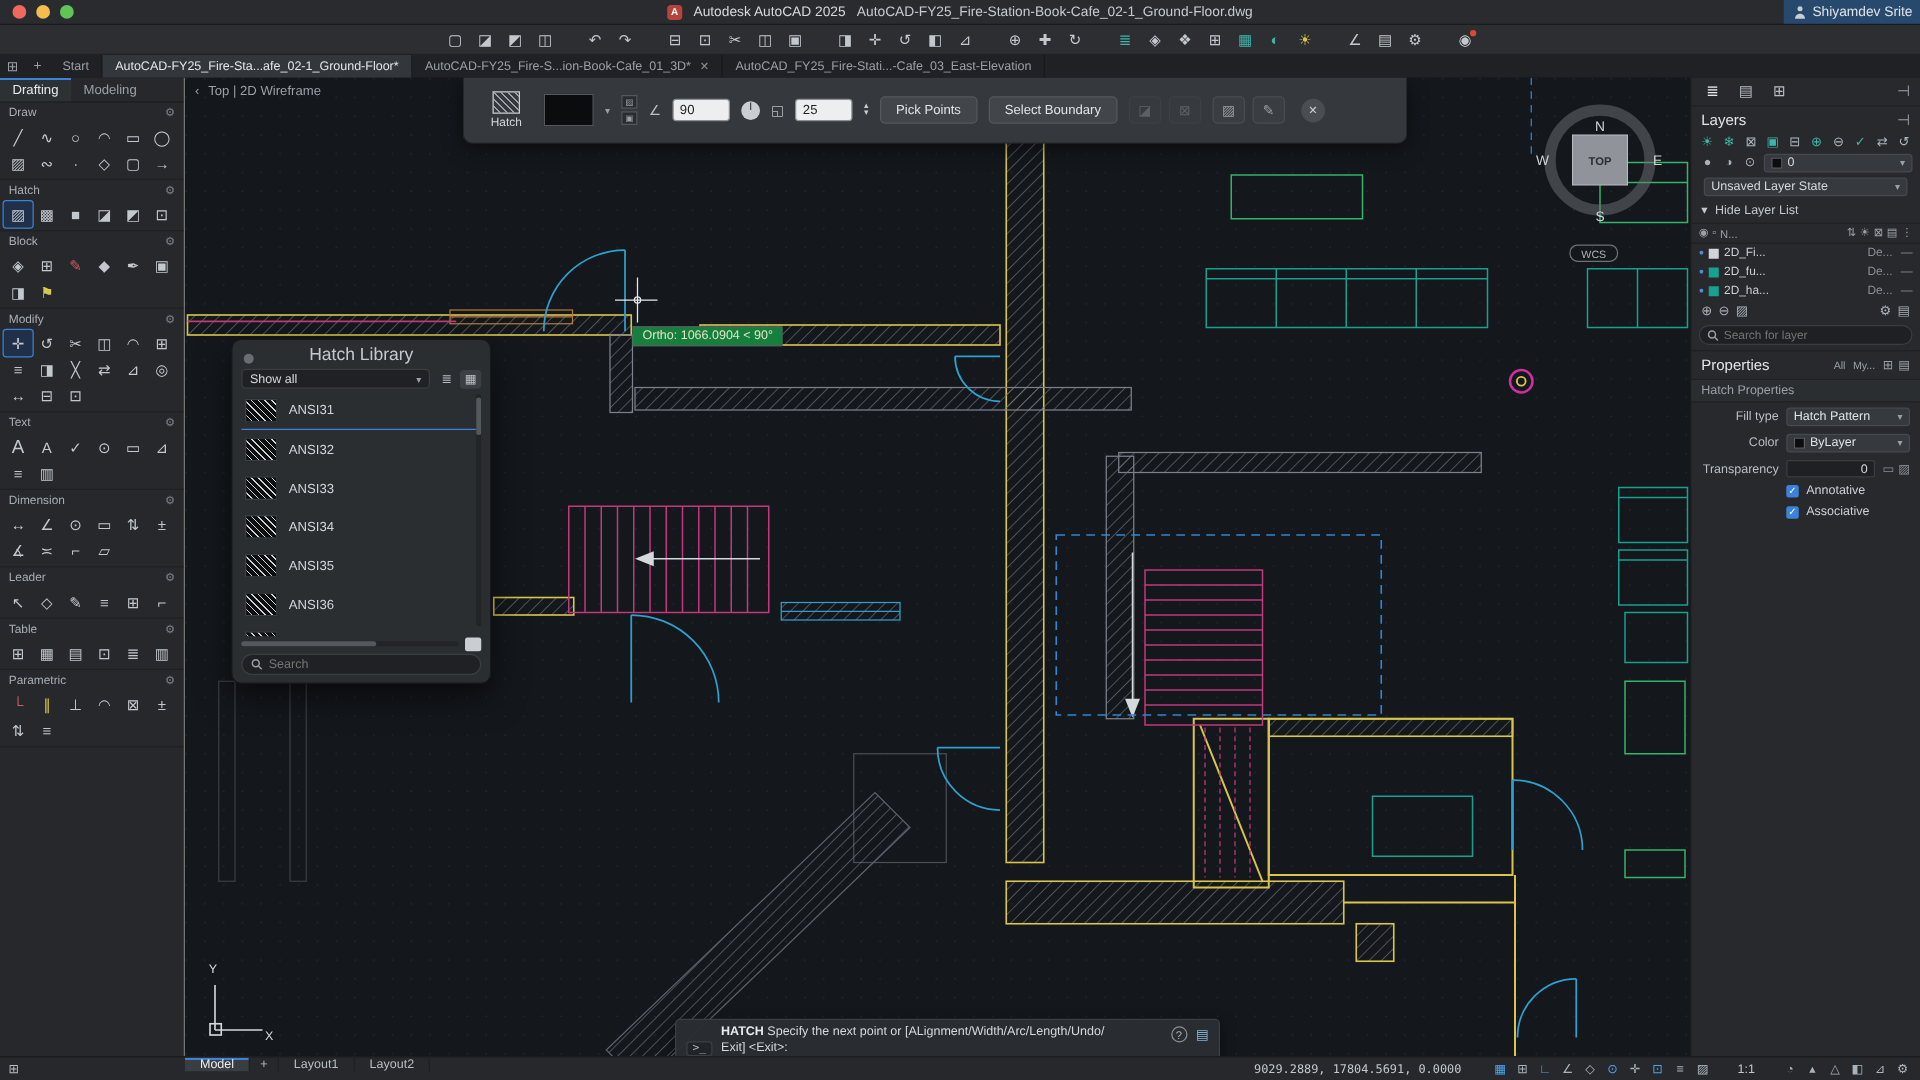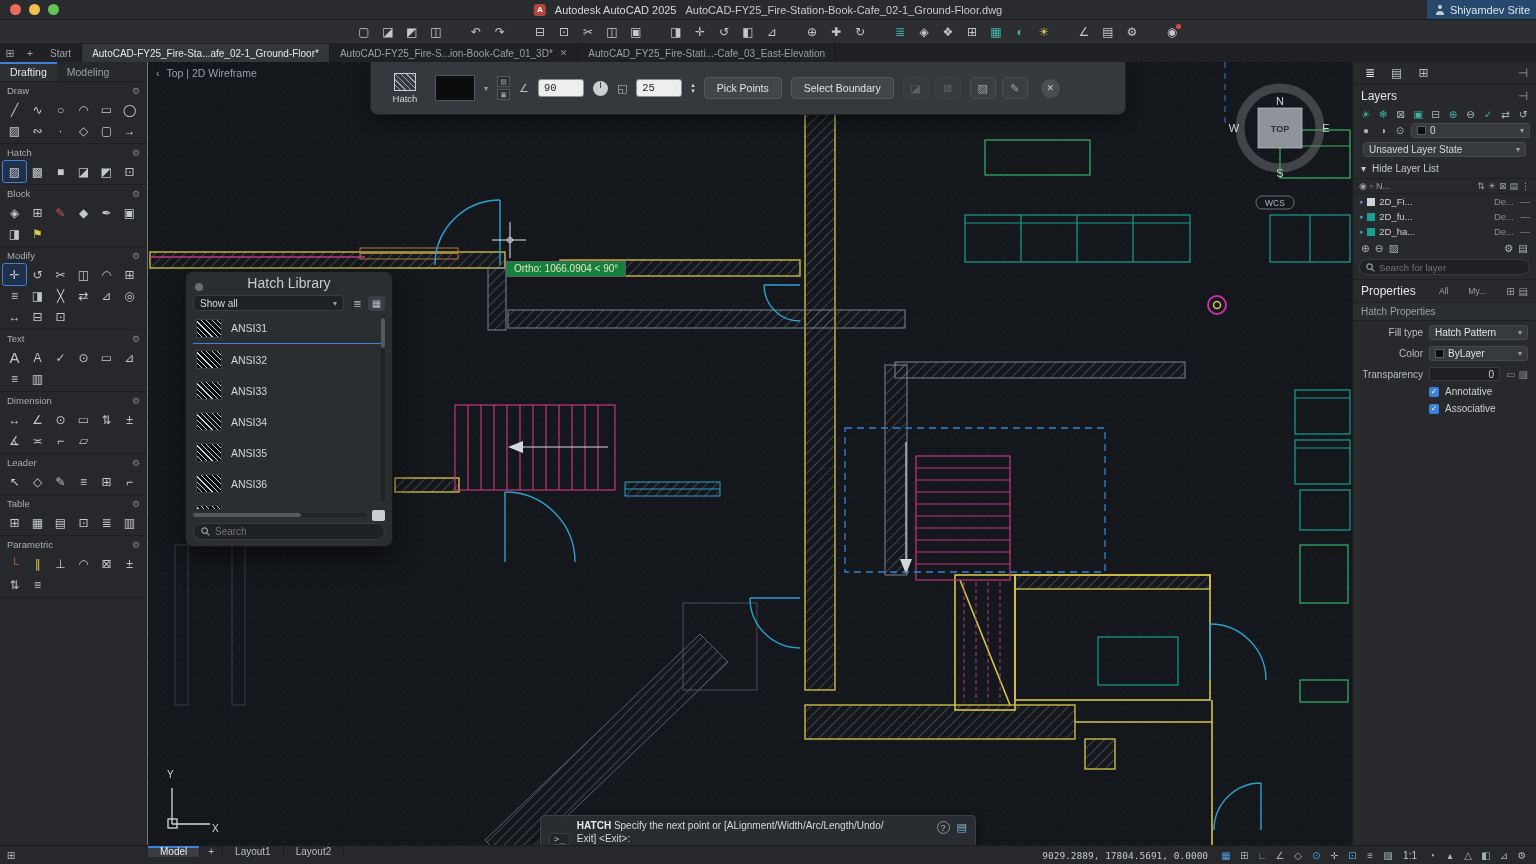--- a/index.html
+++ b/index.html
@@ -50,21 +50,21 @@
 
 .httb{position:absolute;left:370px;top:62px;width:756px;height:53px;background:#35383c;border:1px solid #232528;border-top:none;border-radius:0 0 8px 8px;box-shadow:0 5px 16px rgba(0,0,0,.45);display:flex;align-items:center;gap:9px;padding:0 13px;z-index:5}
 .ht-tool{display:flex;flex-direction:column;align-items:center;gap:2px;width:42px}
 .ht-swlg{width:22px;height:18px;border:1px solid #caced3;background:repeating-linear-gradient(45deg,transparent 0 3px,#9ba1a8 3px 4px)}
 .ht-label{font-size:9.5px;color:#d5d8dc}
 .ht-pattern{width:40px;height:26px;background:#0b0c0e;border:1px solid #54575c}
 .ht-dd{font-size:8px;color:#9aa0a6}
 .ht-mini{display:flex;flex-direction:column;gap:2px}
 .ht-mini span{width:13px;height:11px;border:1px solid #54575c;background:#2a2c2f;font-size:7px;display:flex;align-items:center;justify-content:center;color:#9aa0a6}
 .ht-gicon{font-size:11px;color:#b9bec4}
-.ht-field{width:46px;height:18px;background:#eceef0;color:#1d1f21;border:1px solid #8d9196;border-radius:3px;font-size:10.5px;padding:0 5px;font-family:Liberation Mono, monospace;outline:none}
+.ht-field{width:46px;height:18px;background:#eceef0;color:#1d1f21;border:1px solid #8d9196;border-radius:3px;font-size:10.5px;padding:0 5px;font-family:Liberation Sans, sans-serif;outline:none}
 .ht-dial{width:15px;height:15px;border-radius:50%;background:#caced3;position:relative}
 .ht-dial::after{content:"";position:absolute;left:7px;top:1px;width:1px;height:6px;background:#44474b}
 .ht-step{display:flex;flex-direction:column;line-height:6px;font-size:7px;color:#caced3}
 .ht-btn{height:22px;background:#42464b;border:1px solid #55585d;border-radius:4px;display:flex;align-items:center;padding:0 12px;color:#e0e3e6;font-size:10.5px;white-space:nowrap}
 .ht-iconbtn{width:26px;height:22px;border-radius:4px;background:#3a3d41;border:1px solid #4a4d52;display:flex;align-items:center;justify-content:center;color:#9aa0a6;font-size:11px}
 .ht-iconbtn.dim{opacity:.4}
 .ht-close{width:19px;height:19px;border-radius:50%;background:#4a4d52;color:#caced3;display:flex;align-items:center;justify-content:center;font-size:9px;margin-left:4px}
 
 .hlib{position:absolute;left:185px;top:271px;width:208px;height:276px;background:#2b2e31;border:1px solid #17181a;border-radius:8px;box-shadow:0 10px 26px rgba(0,0,0,.55);z-index:6;display:flex;flex-direction:column;padding:4px 7px 6px}
 .hlib-title{position:relative;height:15px;display:flex;align-items:flex-end;justify-content:center;color:#c6cacf;font-size:14px}
@@ -111,21 +111,21 @@
 .ldot{color:#4a90d9;font-size:7px}
 .lsq{width:8px;height:8px;flex:0 0 auto}
 .ldesc{color:#8a8f95;margin-left:auto}
 .ldash{color:#8a8f95;width:12px;text-align:right}
 .rp-footicons{display:flex;gap:5px;padding:3px 8px;color:#a9b0b8;font-size:10.5px}
 .rp-footicons .right{margin-left:auto;display:flex;gap:5px}
 .searchbox{margin:2px 6px 4px;height:16px;background:#1e2023;border:1px solid #3a3d41;border-radius:8px;display:flex;align-items:center;gap:4px;padding:0 6px}
 .searchbox input{flex:1;background:none;border:none;outline:none;color:#d5d8dc;font-size:9.5px;font-family:inherit;min-width:0}
 .props-head{display:flex;align-items:center;gap:6px;padding:4px 8px;border-top:1px solid #1e2021}
 .props-title{font-size:12px;color:#e3e5e8}
-.props-mini{margin-left:auto;display:flex;gap:20px;align-items:center;font-size:8.5px;color:#9aa0a6}
+.props-mini{margin-left:auto;display:flex;gap:6px;align-items:center;font-size:8.5px;color:#9aa0a6}
 .cat{padding:3px 8px;color:#9aa0a6;border-top:1px solid #1e2021;border-bottom:1px solid #1e2021;background:#2b2e31}
 .frow{display:flex;align-items:center;gap:6px;padding:2px 8px;margin-top:2px}
 .flabel{width:62px;text-align:right;color:#b9bec4;flex:0 0 auto}
 .fsel{flex:1;height:15px;background:#36393d;border:1px solid #46494e;border-radius:3px;display:flex;align-items:center;gap:4px;padding:0 5px;color:#e0e3e6}
 .fsel .arrow{margin-left:auto;font-size:8px;color:#9aa0a6}
 .tval{flex:1;height:14px;background:#1e2023;border:1px solid #3a3d41;border-radius:2px;display:flex;align-items:center;justify-content:flex-end;padding:0 5px;color:#d5d8dc}
 .ticons{display:flex;gap:3px;color:#8a8f95}
 .check{display:flex;align-items:center;gap:6px;padding:3px 8px 3px 76px;color:#ccd0d5}
 .cb{width:10px;height:10px;background:#3b82d8;border-radius:2px;color:#fff;font-size:8px;display:flex;align-items:center;justify-content:center}
 
@@ -136,21 +136,21 @@
 .cmd-icons{position:absolute;right:8px;top:5px;display:flex;gap:7px;align-items:center}
 .cmd-q{width:13px;height:13px;border:1px solid #8a8f95;border-radius:50%;font-size:9px;display:flex;align-items:center;justify-content:center;color:#aeb3b9}
 .cmd-kb{color:#7fb2d9;font-size:11px}
 
 .statusbar{position:absolute;left:0;right:0;bottom:0;height:19px;background:#26282b;border-top:1px solid #1a1b1d;display:flex;align-items:center;font-size:10px;z-index:10}
 .sb-appgrid{width:22px;text-align:center;color:#b9bec4}
 .mtabs{position:absolute;left:148px;top:0;bottom:0;display:flex;align-items:flex-start}
 .mtab{padding:0 12px;display:flex;align-items:center;color:#b9bec4;border-right:1px solid #1e2021}
 .mtab.active{background:#3a3d41;color:#eceef0;box-shadow:inset 0 2px 0 #3b82d8}
 .mtab.plus{padding:0 8px}
-.sb-right{margin-left:auto;display:flex;align-items:center;gap:2px;padding-right:6px}
+.sb-right{margin-left:auto;display:flex;align-items:center;gap:15px;padding-right:6px}
 .coords{font-family:"DejaVu Sans Mono",monospace;font-size:9.5px;color:#c3c8ce;margin-right:8px}
 .sb-icons{display:flex;gap:2px}
 .sbi{width:16px;text-align:center;color:#aab3bb;font-size:10px}
 .sbi.on{color:#4da3e8}
 .sb-scale{padding:0 5px;color:#c3c8ce}
 svg text{font-family:"Liberation Sans","DejaVu Sans",sans-serif}
 </style>
 </head>
 <body>
 

